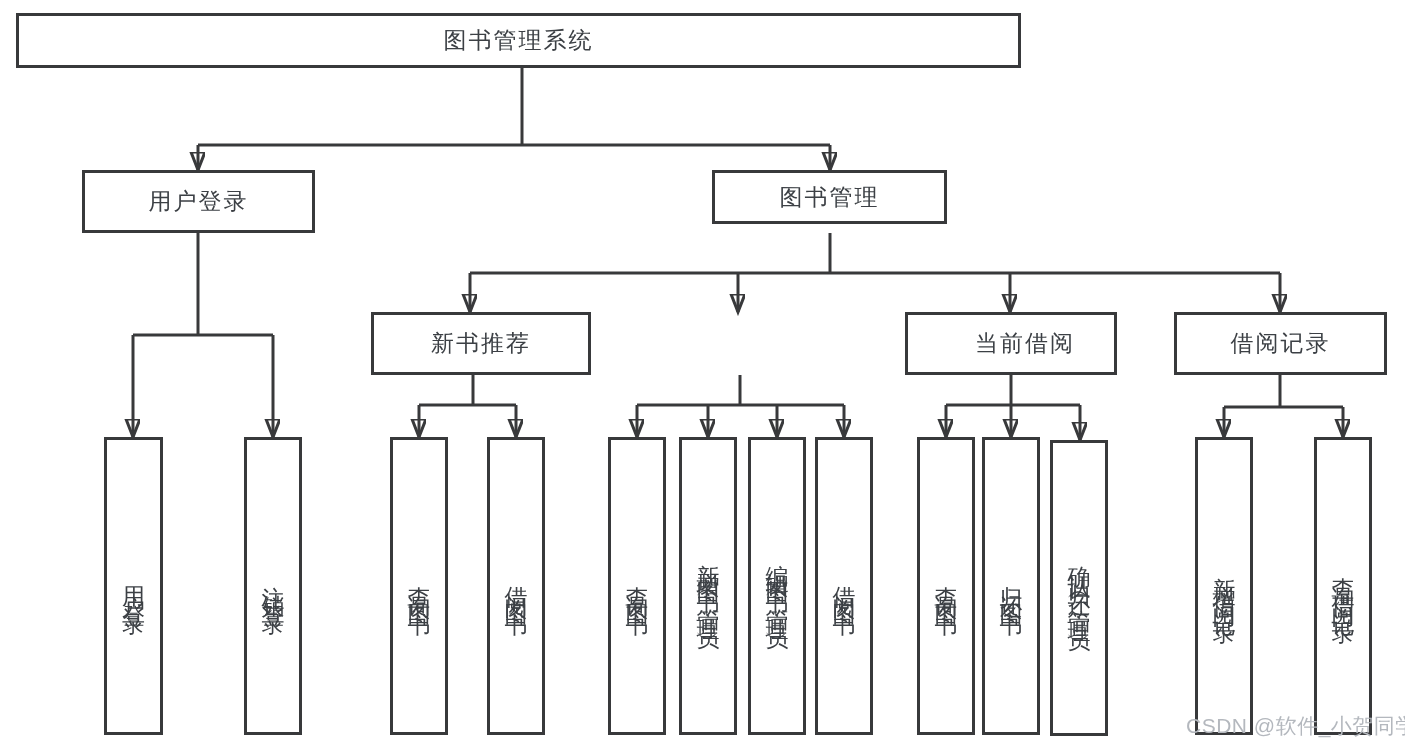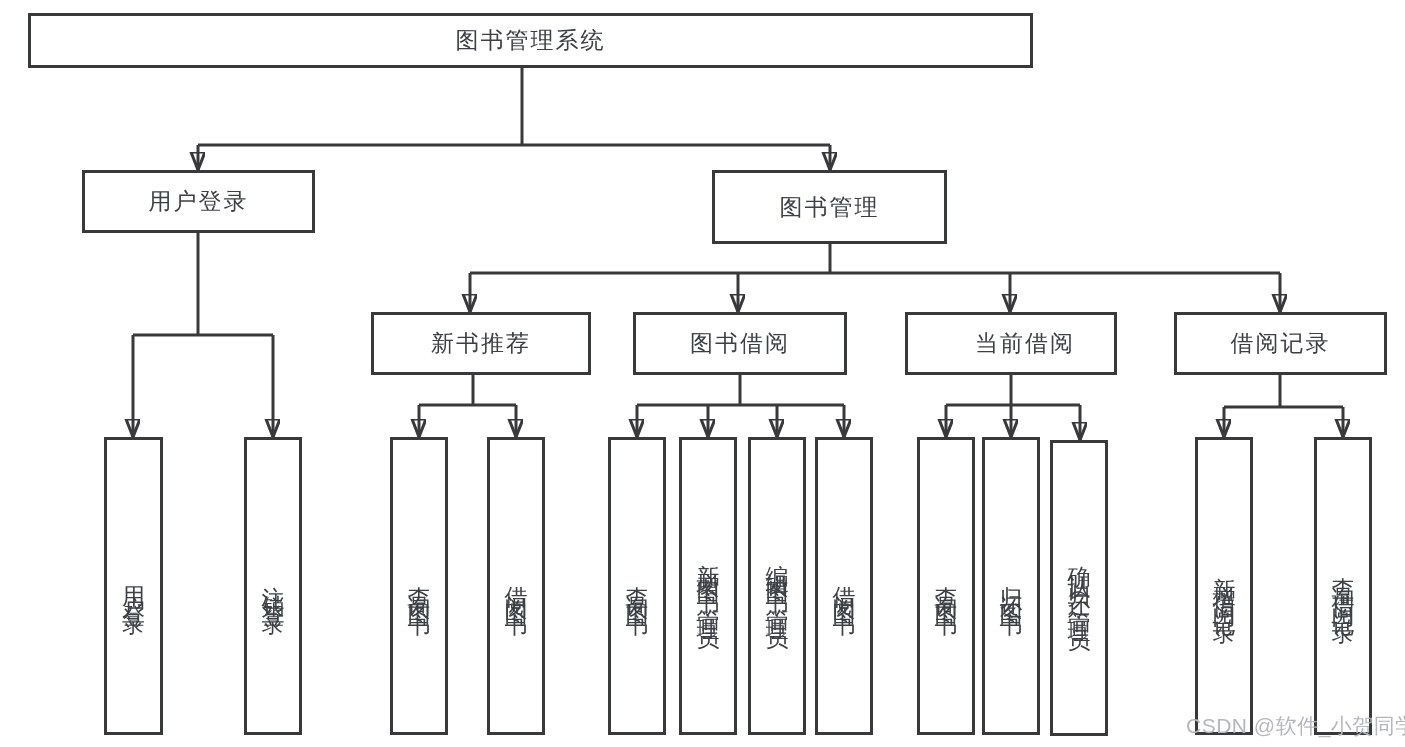--- a/index.html
+++ b/index.html
@@ -72,27 +72,26 @@
     <path d="M946,405 V437" marker-end="url(#arrow)"></path>
     <path d="M1011,405 V437" marker-end="url(#arrow)"></path>
     <path d="M1080,405 V440" marker-end="url(#arrow)"></path>
 
     <path d="M1280,375 V407"></path>
     <path d="M1224,407 H1343"></path>
     <path d="M1224,407 V437" marker-end="url(#arrow)"></path>
     <path d="M1343,407 V437" marker-end="url(#arrow)"></path>
   </svg>
 
-  <div class="node h-node" style="left:28px;top:13px;width:1005px;height:55px;">图书管理系统</div>
+  <div class="node h-node" style="left:16px;top:13px;width:1005px;height:55px;">图书管理系统</div>
 
   <div class="node h-node" style="left:82px;top:170px;width:233px;height:63px;">用户登录</div>
-  <div class="node h-node" style="left:712px;top:170px;width:235px;height:74px;">图书管理</div>
+  <div class="node h-node" style="left:712px;top:170px;width:235px;height:54px;">图书管理</div>
 
   <div class="node h-node" style="left:363px;top:312px;width:220px;height:63px;margin-left:8px;">新书推荐</div>
-  <div class="node h-node" style="left:633px;top:312px;width:214px;height:63px;">图书借阅</div>
   <div class="node h-node" style="left:905px;top:312px;width:212px;height:63px;padding-left:28px;">当前借阅</div>
   <div class="node h-node" style="left:1174px;top:312px;width:213px;height:63px;">借阅记录</div>
 
   <div class="node v-node" style="left:104px;top:437px;width:59px;height:298px;">用户登录</div>
   <div class="node v-node" style="left:244px;top:437px;width:58px;height:298px;">注销登录</div>
 
   <div class="node v-node" style="left:390px;top:437px;width:58px;height:298px;">查询图书</div>
   <div class="node v-node" style="left:487px;top:437px;width:58px;height:298px;">借阅图书</div>
 
   <div class="node v-node" style="left:608px;top:437px;width:58px;height:298px;">查询图书</div>

